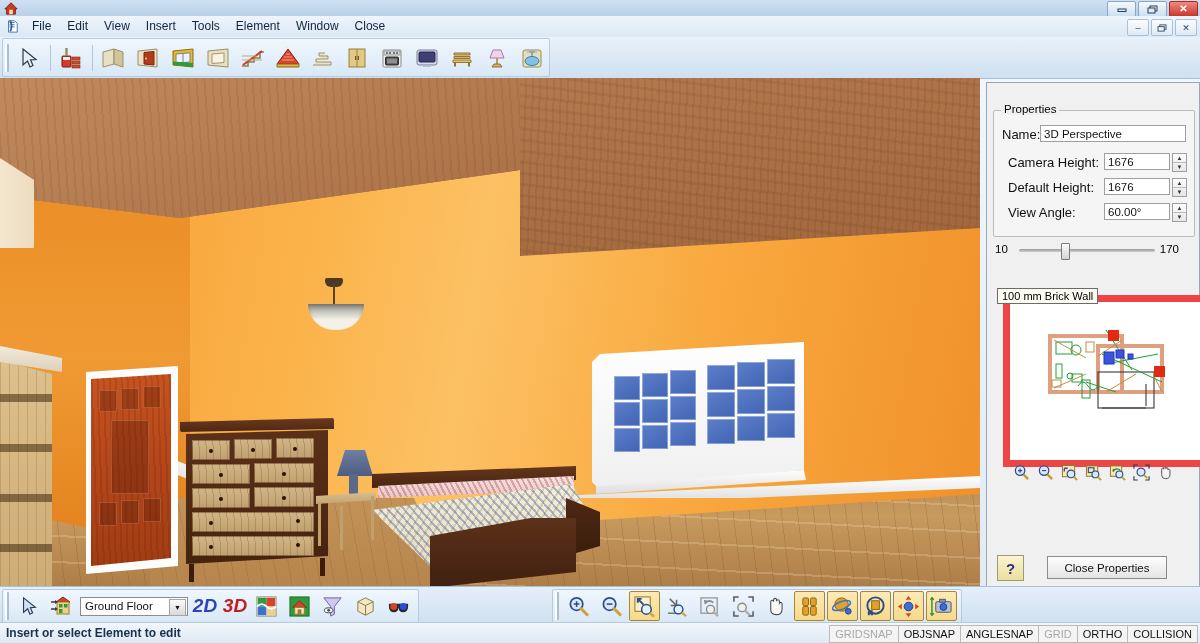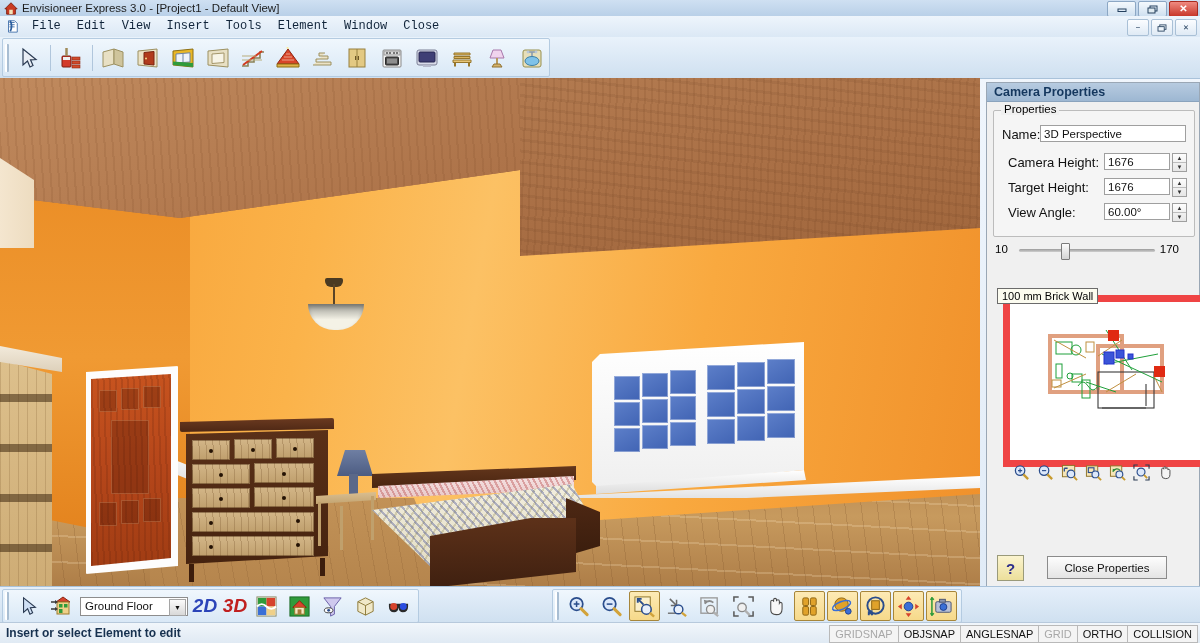--- a/index.html
+++ b/index.html
@@ -24,21 +24,21 @@
   .wbtn{width:27px;height:14px;border:1px solid #8ca7c4;border-radius:2px;
     background:linear-gradient(#f4f9fd,#cfe0f0);
     display:flex;align-items:center;justify-content:center;
     font-size:9px;line-height:1;color:#24405e;}
   .wbtn.close{background:linear-gradient(#ef8a80,#c8382b);border-color:#a82a20;color:#fff;
     font-weight:bold;font-size:10px;}
 
   
   .menubar{position:absolute;left:0;top:16px;width:1200px;height:21px;
     background:linear-gradient(#eef5fc,#dbe8f5);
-    border-bottom:1px solid #b9cde2;font-family:Liberation Mono, monospace;}
+    border-bottom:1px solid #b9cde2;}
   .menubar .mdi-ico{position:absolute;left:5px;top:3px;width:14px;height:14px;}
   .menus{position:absolute;left:24px;top:0;height:21px;display:flex;align-items:center;}
   .menu-item{padding:2px 8px;height:15px;line-height:15px;font-size:12px;color:#10243a;cursor:default;}
   .mdibtns{position:absolute;right:3px;top:3px;display:flex;gap:2px;}
   .mdibtn{width:20px;height:15px;border:1px solid #a9c0d6;border-radius:2px;
     background:linear-gradient(#fbfdff,#dfeaf5);
     display:flex;align-items:center;justify-content:center;font-size:9px;color:#2a4562;}
 
   
   .toolbar{position:absolute;left:0;top:37px;width:1200px;height:41px;
@@ -271,21 +271,20 @@
 </head>
 <body>
 
 <div class="app">
 
   <div class="titlebar">
     <svg class="tb-ico" viewBox="0 0 16 16">
       <path d="M1 9 L8 2 L15 9 L13 9 L13 15 L3 15 L3 9 Z" fill="#c93a22" stroke="#7d1d0c" stroke-width="1"></path>
       <rect x="6" y="10" width="4" height="5" fill="#f2e2b8"></rect>
     </svg>
-    <div class="tb-text">Envisioneer Express 3.0 - [Project1 - Default View]</div>
     <div class="wbtns">
       <div class="wbtn">
         <svg width="10" height="8" viewBox="0 0 10 8">
             <rect x="1" y="4" width="8" height="2.5" fill="none" stroke="#24405e" stroke-width="1"></rect>
           </svg>
       </div>
       <div class="wbtn">
         <svg width="11" height="9" viewBox="0 0 11 9">
           <rect x="3" y="1" width="7" height="5" fill="none" stroke="#24405e"></rect>
           <rect x="1" y="3" width="7" height="5" fill="#dfeaf0" stroke="#24405e"></rect>
@@ -561,41 +560,40 @@
     <div class="ns-leg" style="left:340px;top:428px;"></div>
 
     <div class="bed-head"></div>
     <div class="bed-pillows"></div>
     <div class="bed-mat"></div>
     <div class="bed-side"></div>
     <div class="bed-foot"></div>
   </div>
 
   <div class="panel">
-    <div class="panel-title">Camera Properties</div>
 
     <div class="group">
       <div class="group-leg">Properties</div>
 
       <div class="frow" style="top:14px;">
           <span class="flabel">Name:</span>
         </div>
       <input class="finput" style="left: 46px; top: 14px; width: 146px;" value="3D Perspective">
 
       <div class="frow" style="top:42px;left:14px;">
           <span class="flabel">Camera Height:</span>
         </div>
       <input class="finput" style="left: 110px; top: 42px; width: 66px;" value="1676">
       <div class="spin" style="left:178px;top:42px;">
           <div>▲</div>
           <div>▼</div>
         </div>
 
       <div class="frow" style="top:67px;left:14px;">
-          <span class="flabel">Target Height:</span>
+          <span class="flabel">Default Height:</span>
         </div>
       <input class="finput" style="left: 110px; top: 67px; width: 66px;" value="1676">
       <div class="spin" style="left:178px;top:67px;">
           <div>▲</div>
           <div>▼</div>
         </div>
 
       <div class="frow" style="top:92px;left:14px;">
           <span class="flabel">View Angle:</span>
         </div>

